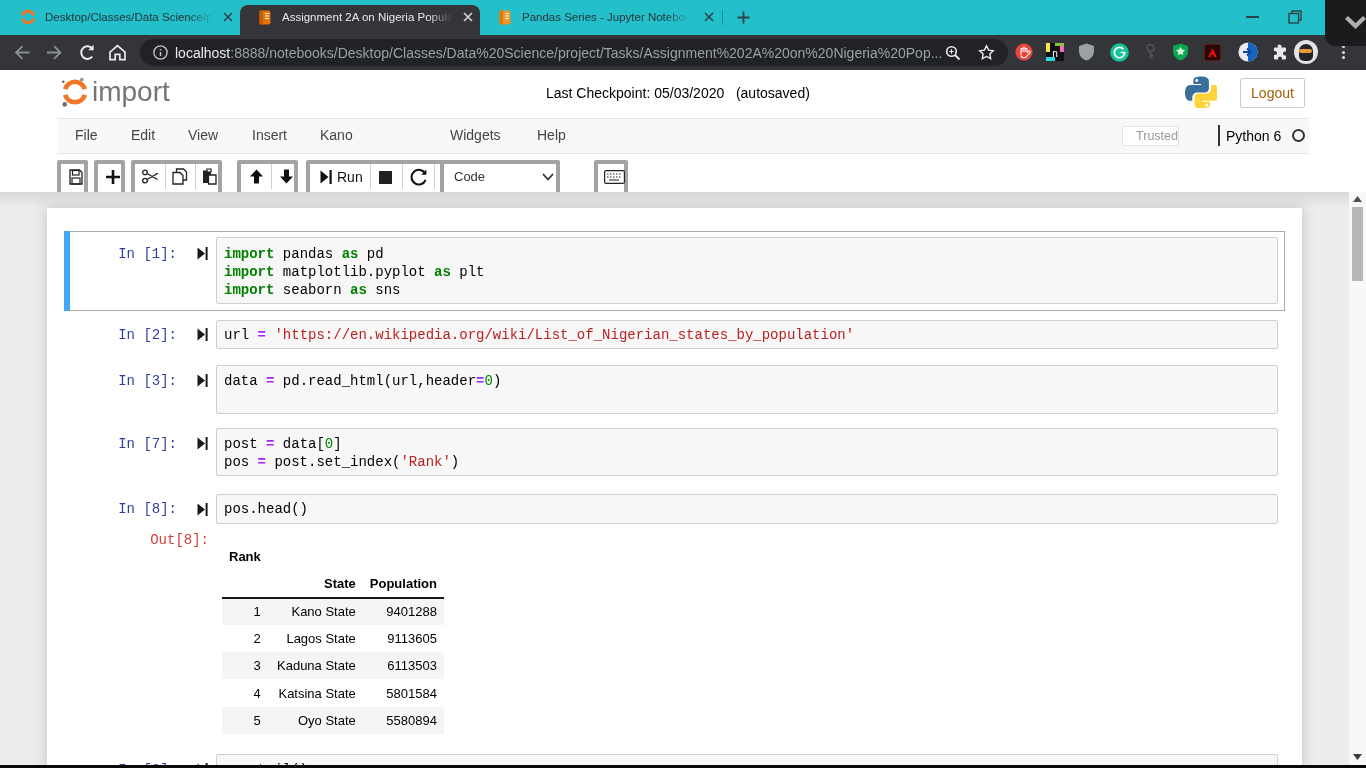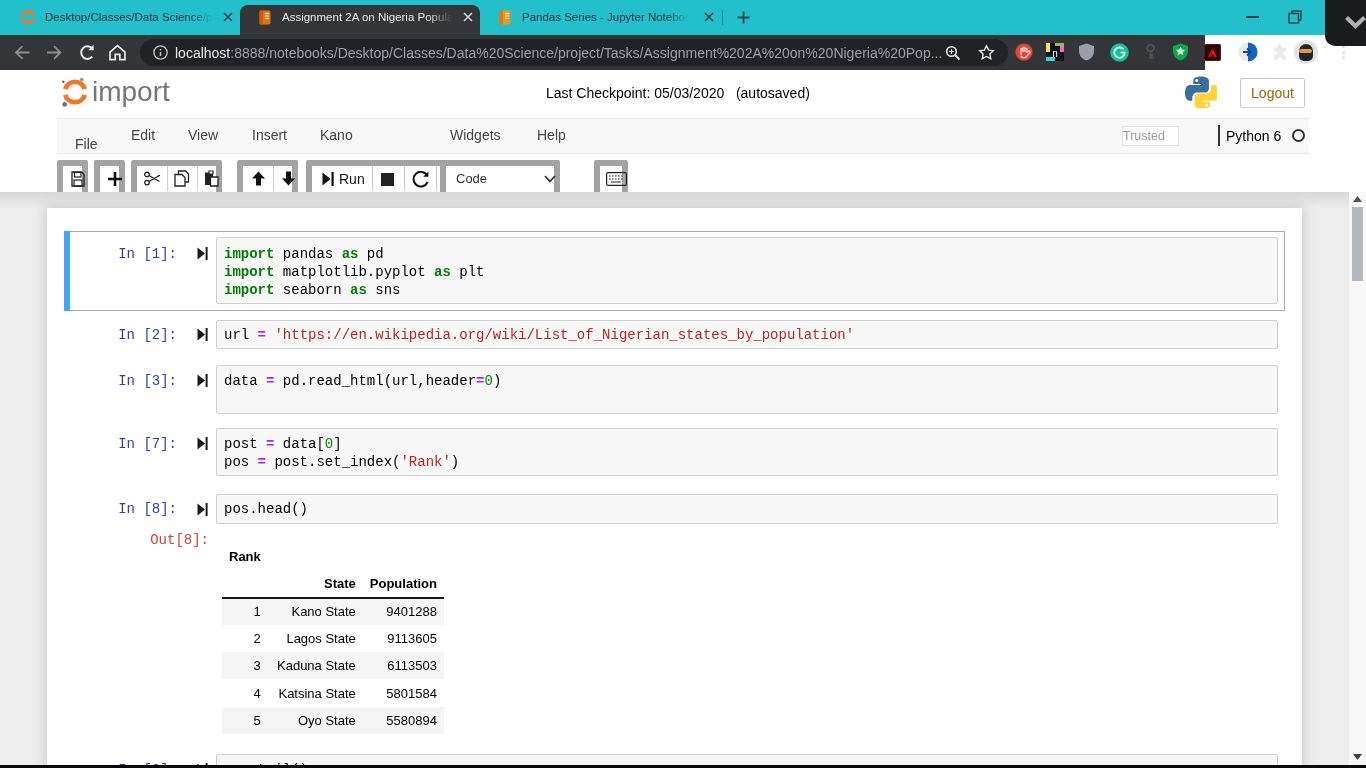--- a/index.html
+++ b/index.html
@@ -4,40 +4,40 @@
 <style>
 * { margin:0; padding:0; box-sizing:border-box; }
 html,body { width:1366px; height:768px; overflow:hidden; font-family:"Liberation Sans", sans-serif; background:#fff; position:relative; }
 .abs { position:absolute; }
 
 #tabbar { left:0; top:0; width:1366px; height:35px; background:#23bfcb; }
 .tabtxt { font-size:11.5px; color:#233639; top:11px; white-space:nowrap; overflow:hidden; }
 #tab2 { left:240px; top:5px; width:240px; height:30px; background:#343539; border-radius:8px 8px 0 0; }
 .tclose { width:12px; height:12px; }
 
-#navbar { left:0; top:35px; width:1205px; height:35px; background:#333539; }
+#navbar { left:0; top:35px; width:1366px; height:35px; background:#333539; }
 #pill { left:140px; top:4px; width:868px; height:27px; border-radius:13.5px; background:#212226; }
 #urltext { left:35px; top:6px; font-size:14px; color:#9aa0a6; white-space:nowrap; width:800px; overflow:hidden; }
 
 #page { left:0; top:70px; width:1366px; height:698px; background:#fff; }
 #menubar { left:57px; top:48px; width:1252px; height:36px; background:#f8f8f8; border-top:1px solid #e7e7e7; border-bottom:1px solid #e7e7e7; }
 .mitem { top:9px; font-size:14px; color:#444; }
 #site { left:0; top:122px; width:1366px; height:576px; background:#ededee; }
 #container { left:47px; top:16px; width:1255px; height:560px; background:#fff; box-shadow:0 0 12px 1px rgba(87,87,87,0.25); }
 
 .mono { font-family:"Liberation Mono", monospace; font-size:14px; line-height:18px; }
 .inprompt { color:#303f9f; font-family:"Liberation Mono", monospace; font-size:14px; line-height:18px; text-align:right; width:113px; }
 .inputbox { left:216px; width:1062px; background:#f7f7f7; border:1px solid #cfcfcf; border-radius:2px; }
 pre.code { font-family:"Liberation Mono", monospace; font-size:14px; line-height:18px; color:#000; }
 .kw { color:#008000; font-weight:bold; }
 .op { color:#aa22ff; font-weight:bold; }
 .str { color:#ba2121; }
 .num { color:#080; }
 
-.tbtn { top:90px; height:43px; background:#fff; border:6px solid #a3a3a3; border-radius:2px; }
+.tbtn { top:90px; height:43px; background:#fff; border:4px solid #a3a3a3; border-radius:2px; }
 
 #dftable { border-collapse:collapse; font-size:13px; color:#000; }
 #dftable th, #dftable td { padding:0 7px; height:27.3px; text-align:right; vertical-align:middle; border:none; }
 #dftable thead { border-bottom:2px solid #1a1a1a; }
 #dftable tbody tr.odd { background:#f5f5f5; }
 #scrollbar { left:1349px; top:0; width:17px; height:576px; background:#f8f8f8; }
 #bottombar { left:0; top:765px; width:1366px; height:3px; background:#0a0a0a; z-index:50; }
 </style>
 </head>
 <body>
@@ -182,29 +182,29 @@
   </svg>
   <div class="abs" style="left:92px;top:6px;font-size:28px;color:#747576;">import</div>
   <div class="abs" style="left:546px;top:14.5px;font-size:14px;color:#000;">Last Checkpoint: 05/03/2020 &nbsp;&nbsp;(autosaved)</div>
   <svg class="abs" style="left:1185px;top:6px" width="32" height="32" viewBox="0 0 110 110">
     <path d="M54.9 2 c-4.6 0-9 0.4-12.9 1.1 -11.4 2-13.4 6.2-13.4 14v10.3 h26.9 v3.4 H18.5 c-7.8 0-14.7 4.7-16.8 13.6 -2.5 10.2-2.6 16.6 0 27.3 1.9 8 6.5 13.6 14.3 13.6 h9.2 v-12.3 c0-8.9 7.7-16.7 16.8-16.7 h26.8 c7.5 0 13.4-6.1 13.4-13.6 V17.1 c0-7.2-6.1-12.7-13.4-14 -4.6-0.8-9.4-1.1-13.9-1.1 z M40.4 10.2 c2.8 0 5 2.3 5 5.1 0 2.8-2.3 5.1-5 5.1 -2.8 0-5-2.3-5-5.1 0-2.8 2.3-5.1 5-5.1 z" fill="#3a6f9b"></path>
     <path d="M89.8 31 v12 c0 9.2-7.8 17-16.8 17 H46.2 c-7.4 0-13.4 6.3-13.4 13.6 v25.5 c0 7.2 6.3 11.5 13.4 13.6 8.5 2.5 16.6 2.9 26.8 0 6.8-2 13.4-5.9 13.4-13.6 V88.9 H59.6 v-3.4 h40.2 c7.8 0 10.7-5.4 13.4-13.6 2.8-8.4 2.7-16.5 0-27.3 -1.9-7.8-5.6-13.6-13.4-13.6 z M74.7 95.7 c2.8 0 5 2.3 5 5.1 0 2.8-2.3 5.1-5 5.1 -2.8 0-5-2.3-5-5.1 0-2.8 2.3-5.1 5-5.1 z" fill="#ffd43b"></path>
   </svg>
   <div class="abs" style="left:1240px;top:8px;width:65px;height:30px;border:1px solid #ccc;border-radius:2px;font-size:14px;color:#a16207;text-align:center;line-height:28px;">Logout</div>
 
   <div class="abs" id="menubar"></div>
-  <div class="abs mitem" style="left:75px;top:66px;">File</div>
+  <div class="abs mitem" style="left:75px;top:57px;">File</div>
   <div class="abs mitem" style="left:131px;top:57px;">Edit</div>
   <div class="abs mitem" style="left:188px;top:57px;">View</div>
   <div class="abs mitem" style="left:252px;top:57px;">Insert</div>
   <div class="abs mitem" style="left:320px;top:57px;">Kano</div>
   <div class="abs mitem" style="left:384px;top:57px;margin-top:40px;">Kernel</div>
   <div class="abs mitem" style="left:450px;top:57px;">Widgets</div>
   <div class="abs mitem" style="left:537px;top:57px;">Help</div>
-  <div class="abs" style="left:1122px;top:56px;width:57px;height:20px;border:1px solid #e2e2e2;background:#fff;font-size:12.5px;color:#999;text-align:left;line-height:18px;">Trusted</div>
+  <div class="abs" style="left:1122px;top:56px;width:57px;height:20px;border:1px solid #e2e2e2;background:#fff;font-size:12.5px;color:#999;text-align:right;line-height:18px;">Trusted</div>
   <div class="abs" style="left:1218px;top:55px;width:2px;height:21px;background:#333;"></div>
   <div class="abs" style="left:1226px;top:58px;font-size:14px;color:#000;">Python 6</div>
   <div class="abs" style="left:1292px;top:59px;width:13px;height:13px;border:2px solid #333;border-radius:50%;"></div>
 
   <div id="jtoolbar">
     <div class="abs tbtn" style="left:57px;width:31px;">
       <svg class="abs" style="left:8px;top:5px" width="14" height="16" viewBox="0 0 14 16">
         <path d="M1 1 h9.5 L13 3.5 V15 H1 z" fill="none" stroke="#222" stroke-width="1.3"></path>
         <rect x="3.5" y="1.5" width="6.5" height="4.5" fill="none" stroke="#222" stroke-width="1.2"></rect>
         <rect x="3" y="9" width="8" height="6" fill="none" stroke="#222" stroke-width="1.2"></rect>

